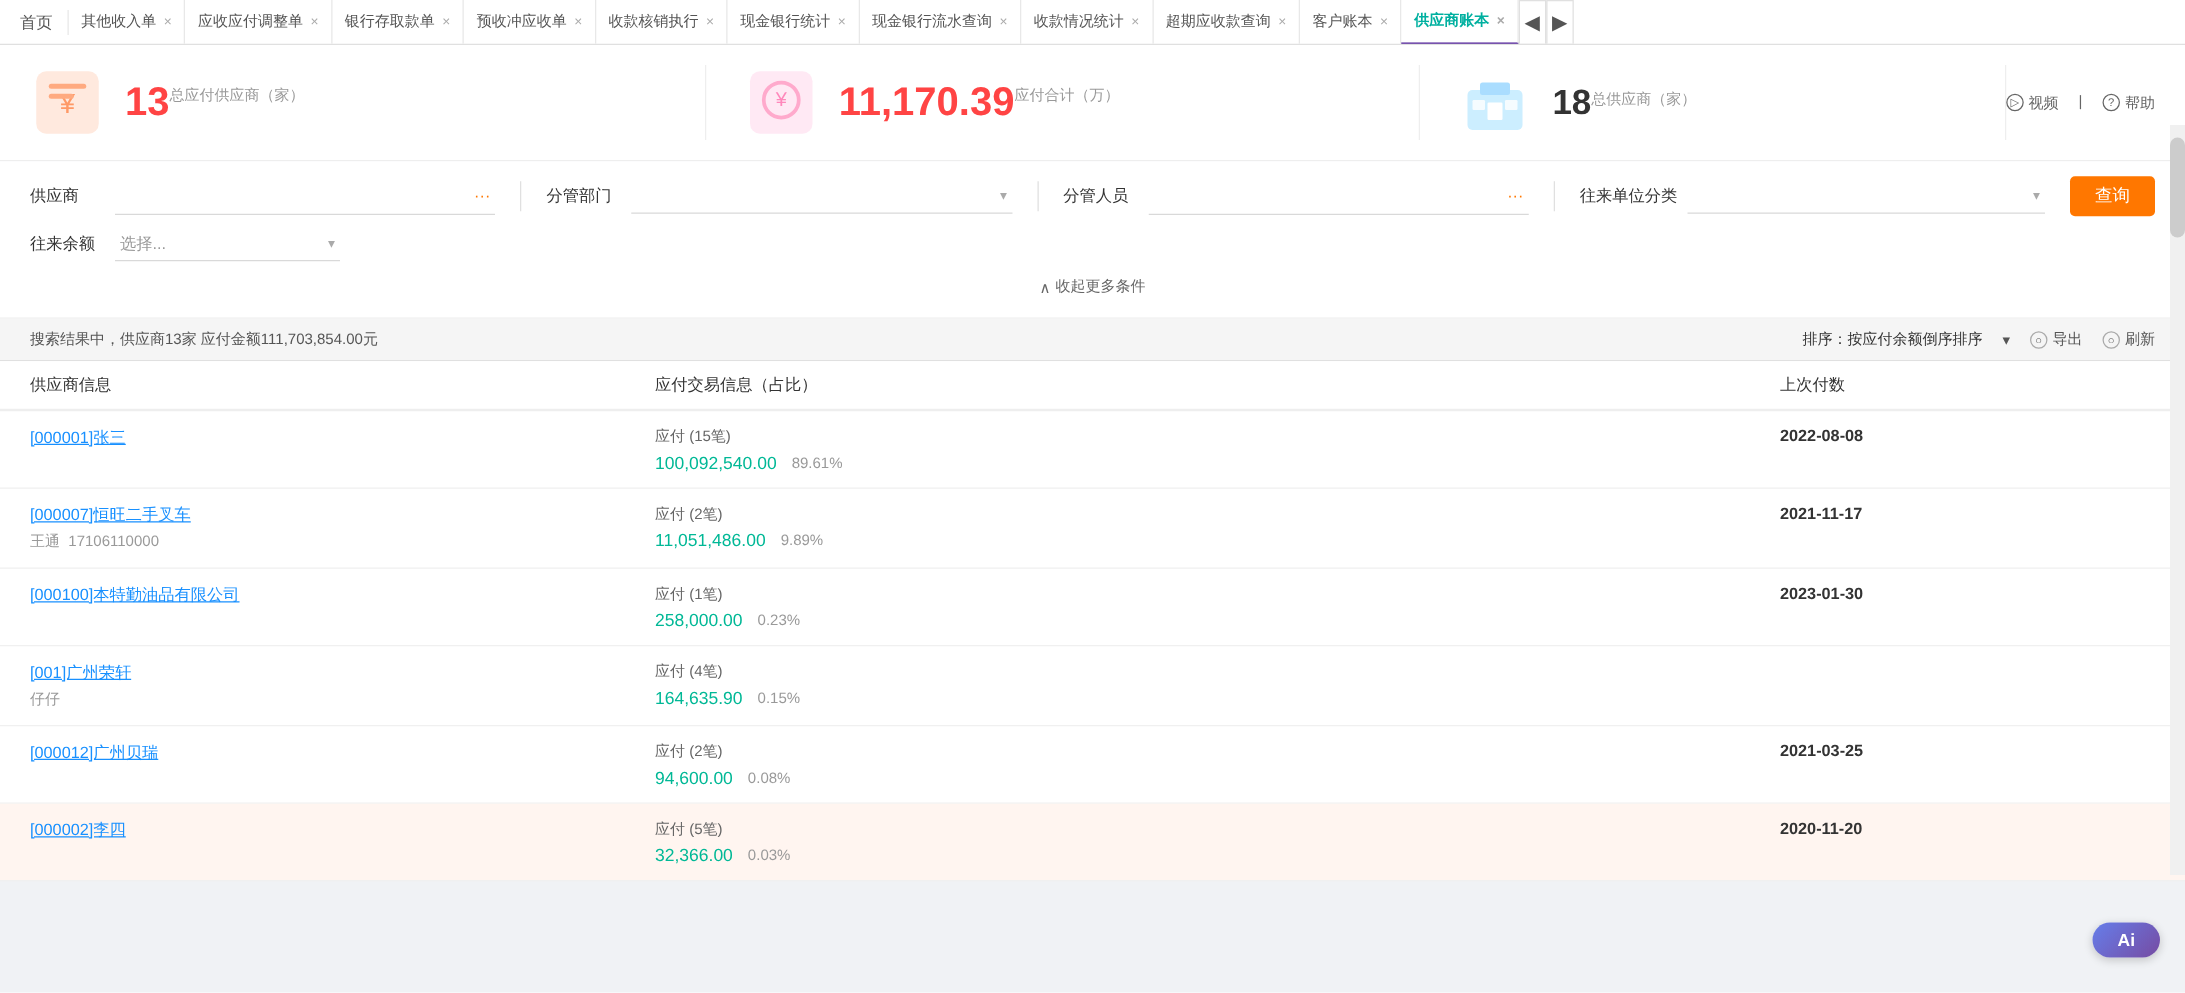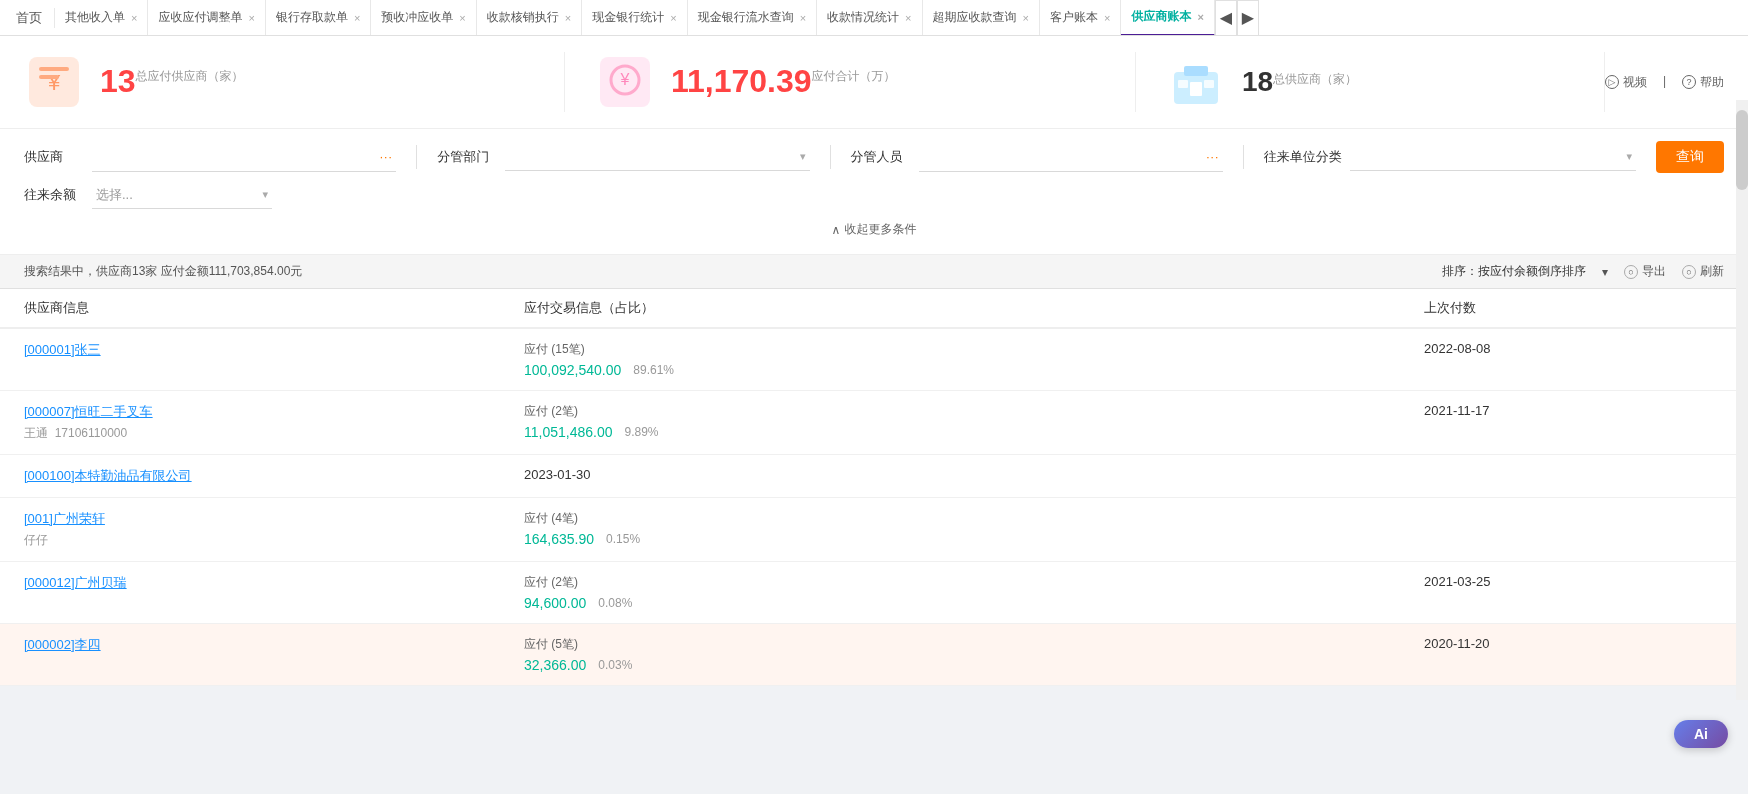--- a/index.html
+++ b/index.html
@@ -186,42 +186,42 @@
       color: #999;
       margin-top: 4px;
     }
     .transaction-label { font-size: 12px; color: #666; margin-bottom: 4px; }
     .transaction-amount {
       font-size: 14px;
       color: #00b896;
       font-weight: 500;
     }
     .transaction-pct { font-size: 12px; color: #999; margin-left: 12px; }
-    .last-pay-date { font-size: 13px; color: #333; }
+    .last-pay-date { font-size: 13px; color: #333; font-weight: bold; }
 
     .scrollbar-right {
       position: fixed;
       right: 0;
       top: 100px;
       width: 12px;
       background: #f0f0f0;
       height: 600px;
     }
     .scrollbar-thumb {
       width: 12px;
       height: 80px;
       background: #ccc;
       border-radius: 6px;
       position: absolute;
       top: 10px;
     }
 
     .ai-btn {
       position: fixed;
-      bottom: 46px;
+      bottom: 28px;
       right: 20px;
       width: 54px;
       height: 28px;
       background: linear-gradient(135deg, #667eea, #764ba2);
       border-radius: 14px;
       display: flex;
       align-items: center;
       justify-content: center;
       color: #fff;
       font-size: 14px;
@@ -507,20 +507,27 @@
     <div>
       <span class="last-pay-date">2021-11-17</span>
     </div>
   </div>
 
   <div class="table-row">
     <div>
       <span class="supplier-link">[000100]本特勤油品有限公司</span>
     </div>
     <div>
+      <div class="transaction-label">应付 (1笔)</div>
+      <div style="display:flex;align-items:center;">
+        <span class="transaction-amount">258,000.00</span>
+        <span class="transaction-pct">0.23%</span>
+      </div>
+    </div>
+    <div>
       <span class="last-pay-date">2023-01-30</span>
     </div>
   </div>
 
   <div class="table-row">
     <div>
       <span class="supplier-link">[001]广州荣轩</span>
       <div class="supplier-sub">仔仔</div>
     </div>
     <div>

